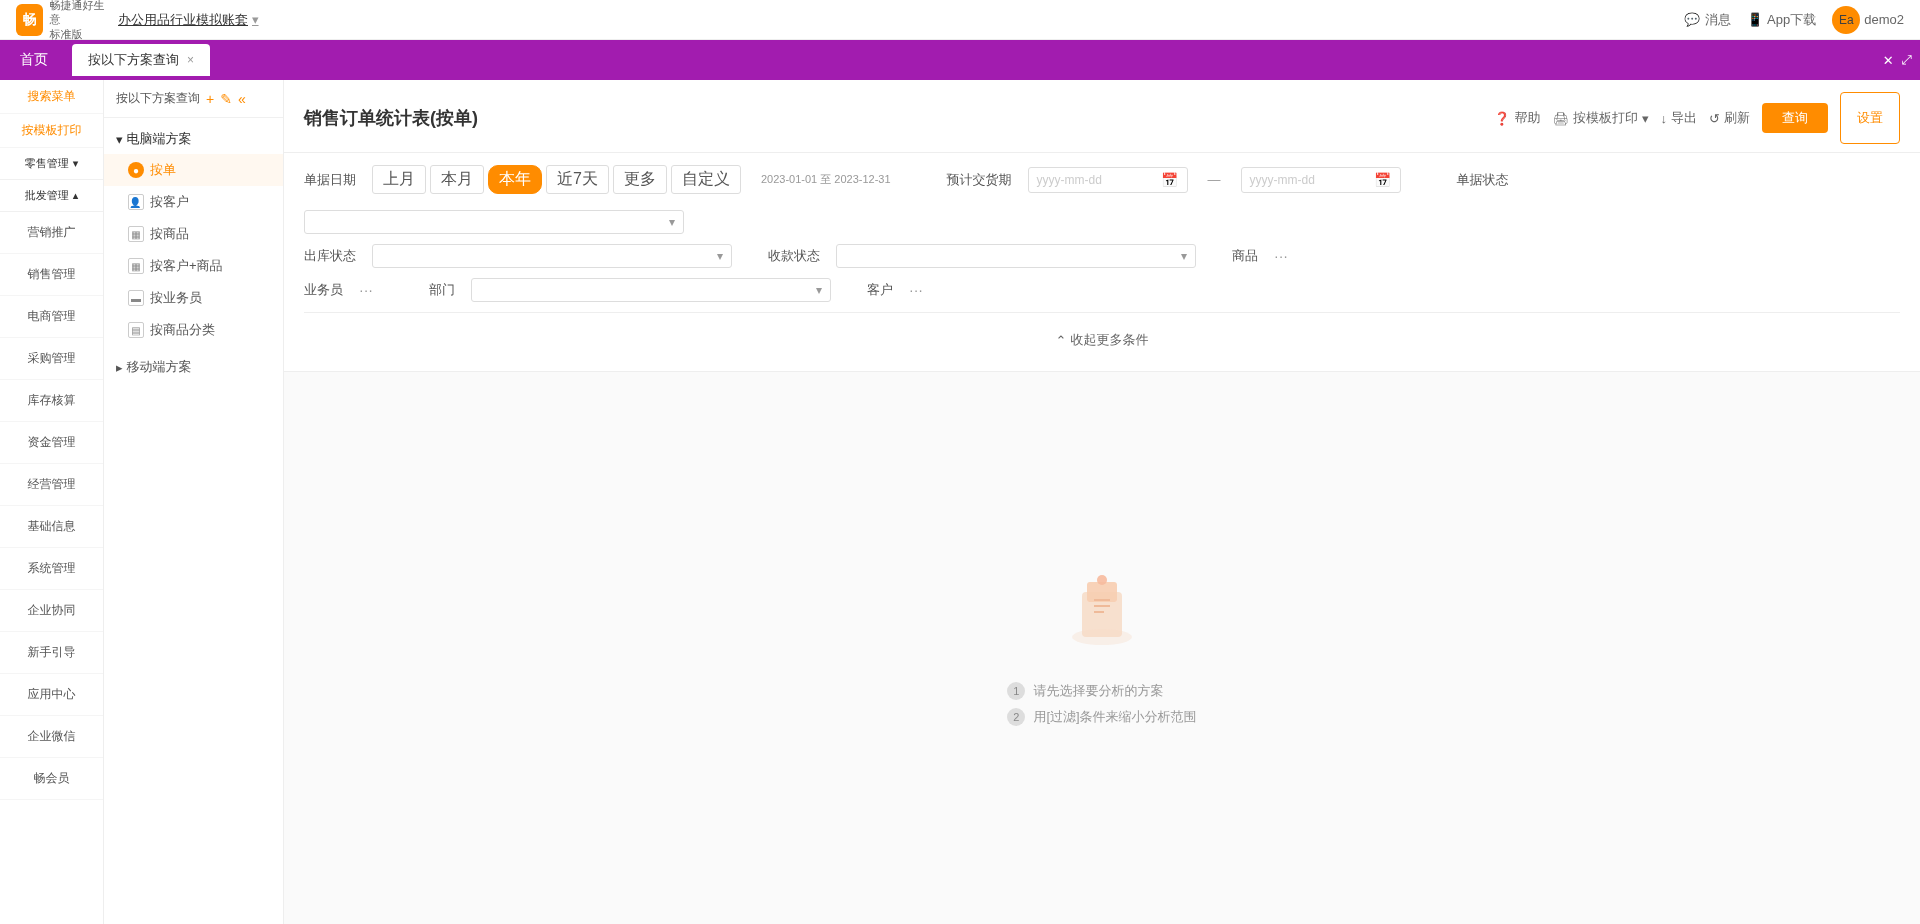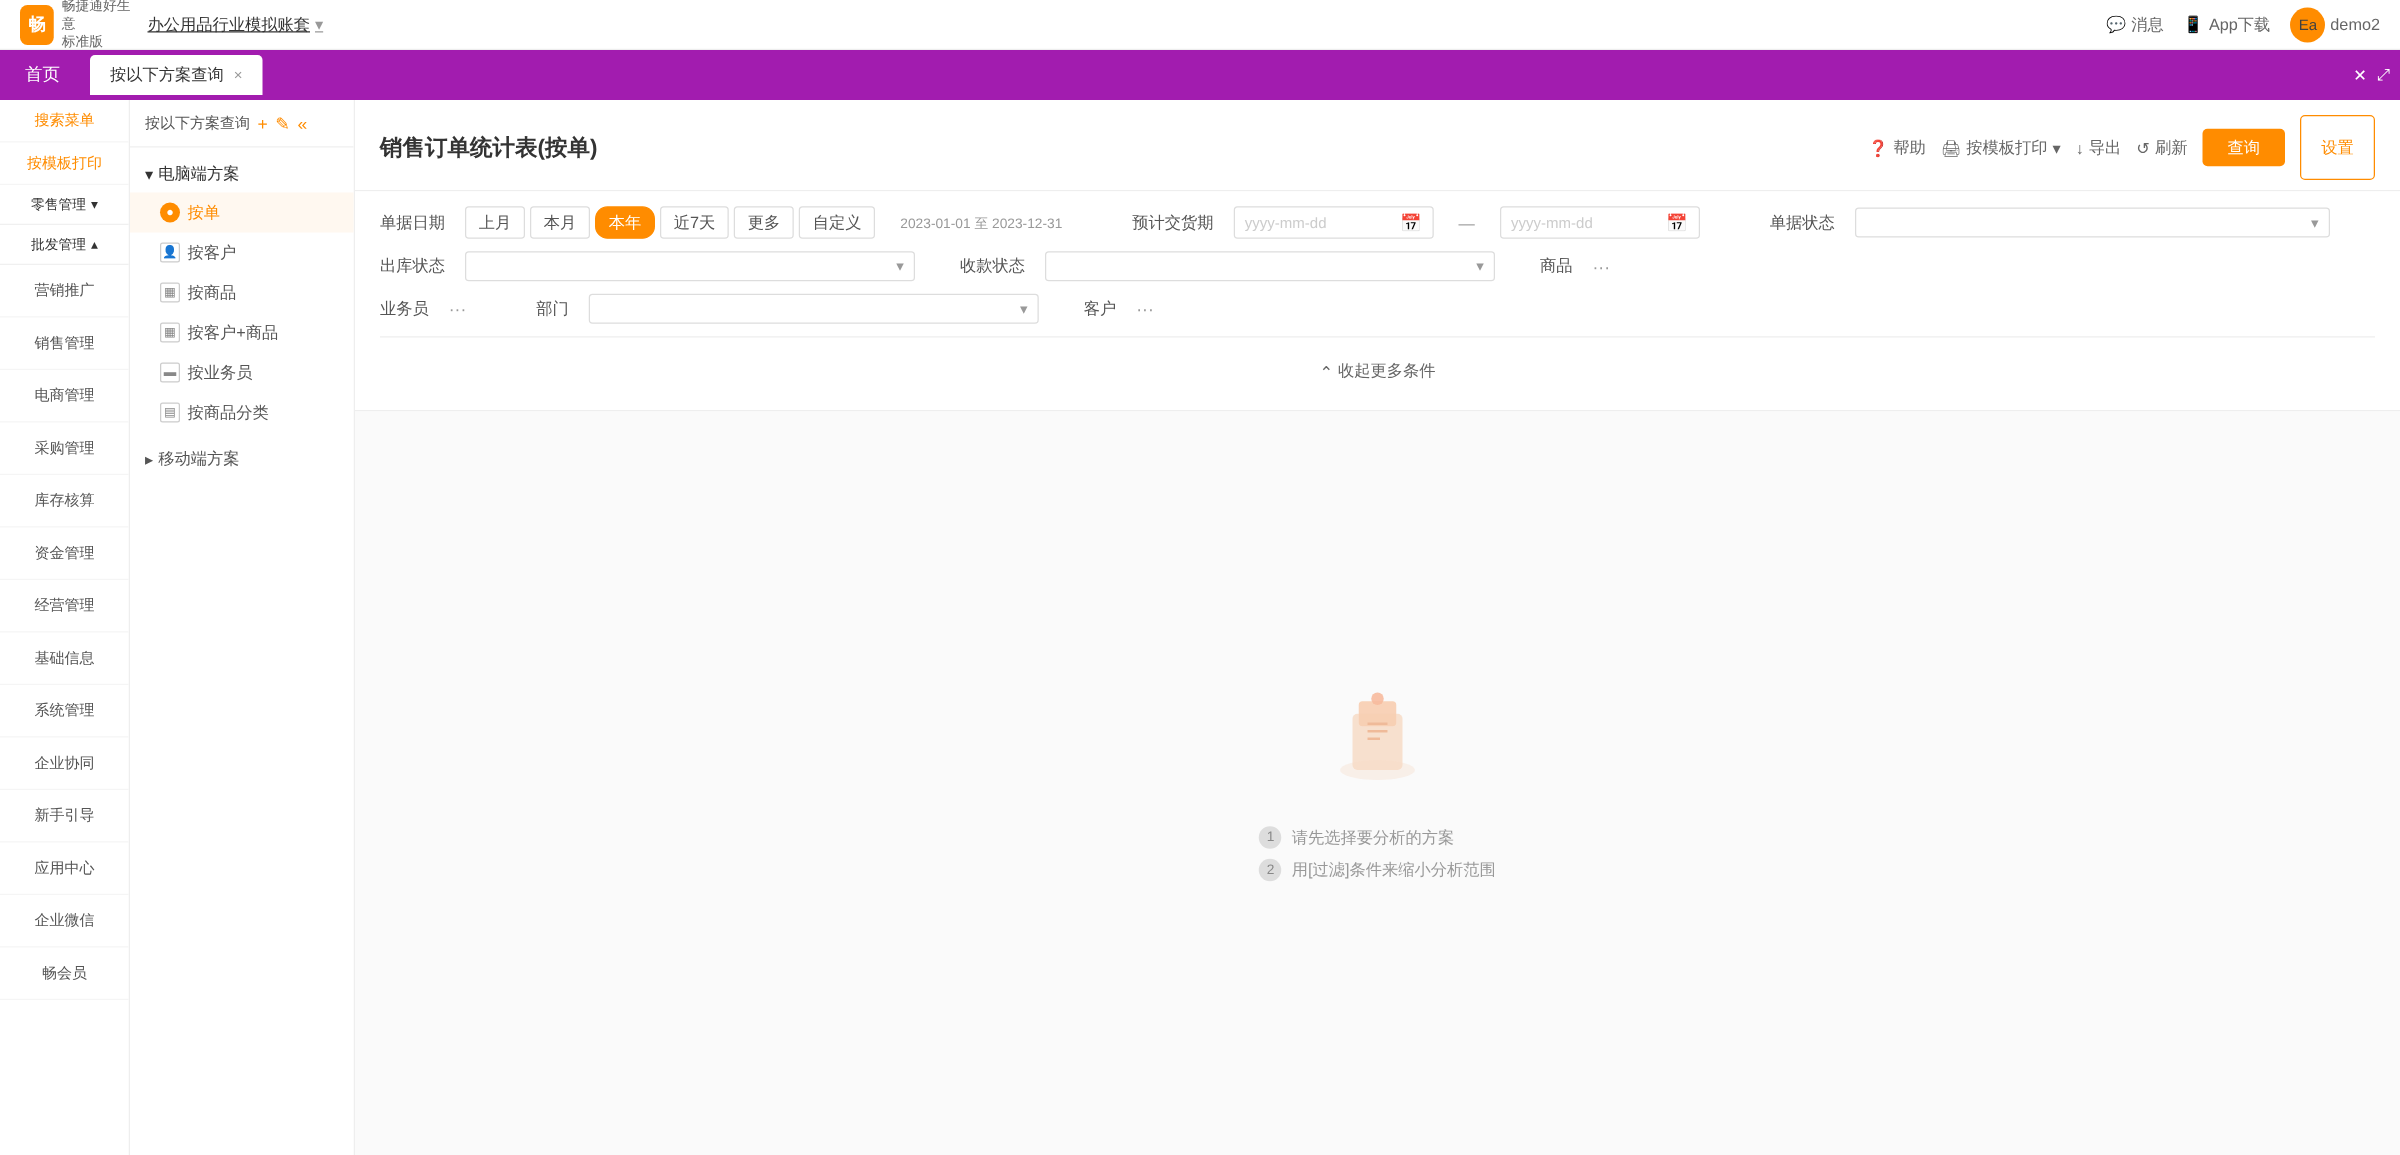--- a/index.html
+++ b/index.html
@@ -56,21 +56,21 @@
     .page-action { display: flex; align-items: center; gap: 4px; cursor: pointer; }
     .btn-primary { background: #ff8c00; color: white; border: none; padding: 6px 20px; border-radius: 4px; cursor: pointer; font-size: 13px; }
     .btn-setting { background: white; color: #ff8c00; border: 1px solid #ff8c00; padding: 16px 16px; border-radius: 4px; cursor: pointer; font-size: 13px; }
 
     
     .filter-area { background: #fff; padding: 12px 20px; border-bottom: 1px solid #eee; }
     .filter-row { display: flex; align-items: center; gap: 16px; margin-bottom: 10px; flex-wrap: wrap; }
     .filter-row:last-child { margin-bottom: 0; }
     .filter-label { font-size: 13px; color: #555; white-space: nowrap; flex-shrink: 0; }
     .filter-date-btns { display: flex; align-items: center; gap: 4px; }
-    .date-btn { padding: 3px 10px; border: 1px solid #ddd; border-radius: 3px; font-size: 13px; cursor: pointer; background: white; color: #555; }
+    .date-btn { padding: 3px 10px; border: 1px solid #ddd; border-radius: 3px; font-size: 16px; cursor: pointer; background: white; color: #555; }
     .date-btn.active { background: #ff8c00; color: white; border-color: #ff8c00; border-radius: 10px; }
     .date-range-text { font-size: 11px; color: #999; margin-left: 4px; }
     .filter-input { border: 1px solid #ddd; border-radius: 3px; padding: 4px 8px; font-size: 12px; color: #999; min-width: 160px; display: flex; align-items: center; gap: 4px; }
     .filter-input-dash { padding: 0 4px; color: #999; }
     .filter-select { border: 1px solid #ddd; border-radius: 3px; padding: 4px 8px; font-size: 12px; color: #999; display: flex; align-items: center; justify-content: space-between; min-width: 200px; cursor: pointer; }
     .filter-select-wide { min-width: 300px; }
     .filter-select-xl { min-width: 380px; }
     .filter-dots { color: #999; font-size: 14px; cursor: pointer; }
     .collapse-btn { display: flex; align-items: center; gap: 4px; color: #666; font-size: 13px; cursor: pointer; margin: 10px auto; width: fit-content; }
 

